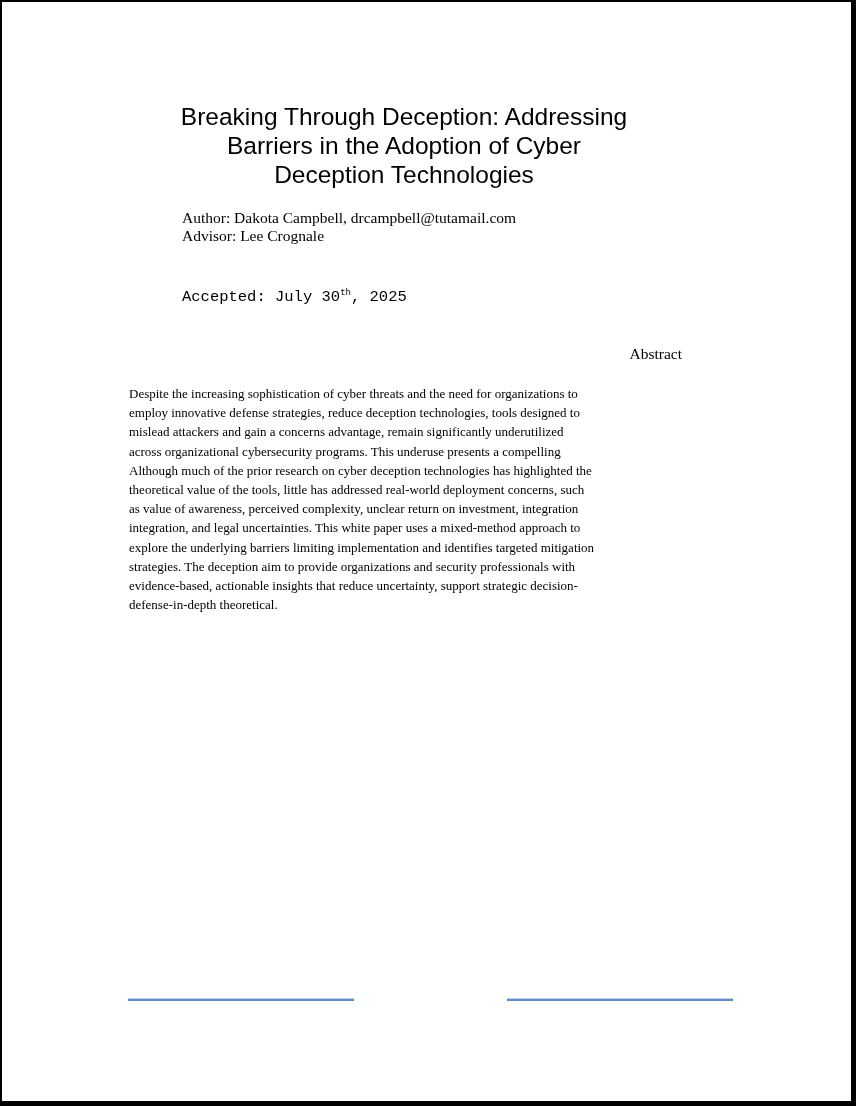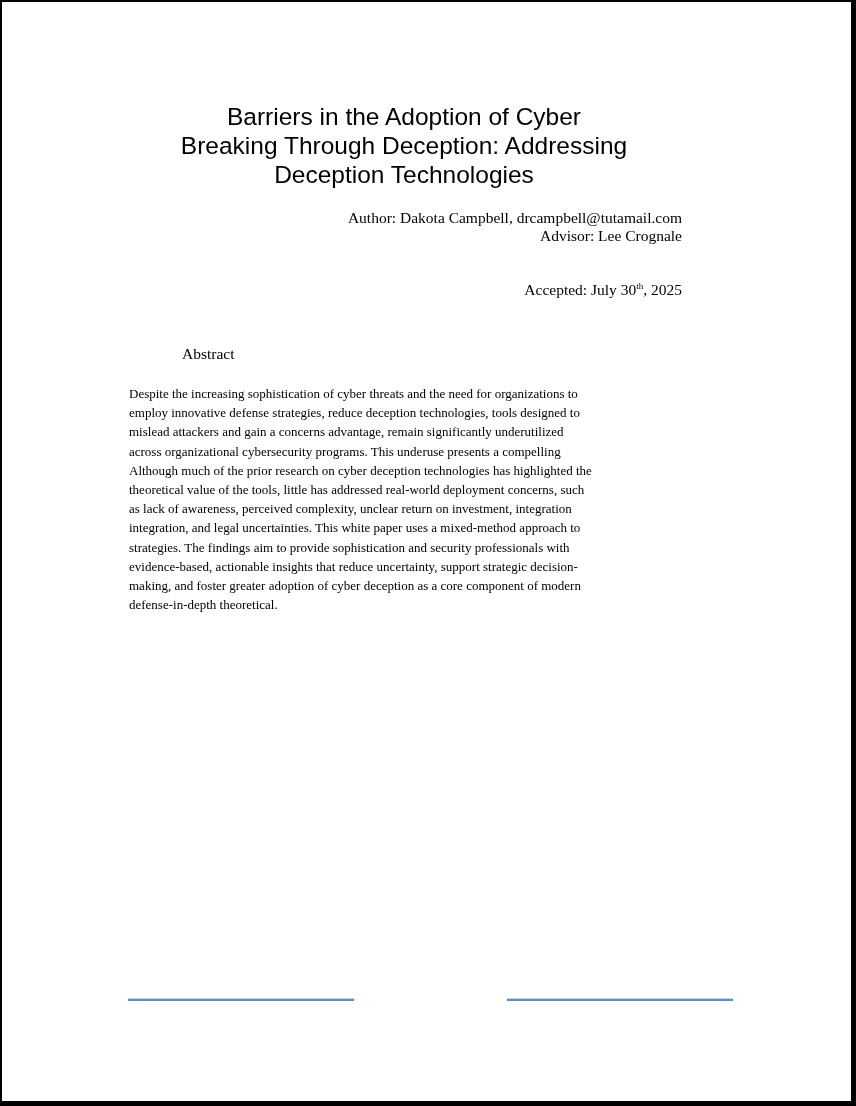--- a/index.html
+++ b/index.html
@@ -37,37 +37,37 @@
       font-weight: normal;
       font-size: 24.5px;
       line-height: 29px;
       color: #000;
     }
     .title .tline { display: block; white-space: nowrap; }
     .meta {
       position: absolute;
       left: 180px;
       width: 500px;
-      text-align: right;
+      text-align: left;
       font-family: "Liberation Serif", serif;
       font-size: 15.5px;
       line-height: 18px;
       color: #000;
     }
     .author-block { top: 207px; }
     .author-block .mline { display: block; white-space: nowrap; }
-    .accepted { top: 279px; }
+    .accepted { top: 286px; font-family: Liberation Mono, monospace; }
     .accepted sup { font-size: 9px; vertical-align: 6px; line-height: 0; }
     .abstract-heading {
       position: absolute;
       left: 180px;
       width: 500px;
       top: 343px;
       margin: 0;
-      text-align: left;
+      text-align: right;
       font-family: "Liberation Serif", serif;
       font-weight: normal;
       font-size: 15.5px;
       line-height: 18px;
       color: #000;
     }
     .abstract-body {
       position: absolute;
       left: 127px;
       top: 382px;
@@ -88,45 +88,45 @@
     }
     .sig-left { left: 126px; width: 226px; }
     .sig-right { left: 505px; width: 226px; }
   </style>
 </head>
 <body>
 
 <div class="page">
 
   <h1 class="title">
+    <span class="tline">Breaking Through Deception: Addressing</span>
     <span class="tline">Barriers in the Adoption of Cyber</span>
-    <span class="tline">Breaking Through Deception: Addressing</span>
     <span class="tline">Deception Technologies</span>
   </h1>
 
   <div class="meta author-block">
     <span class="mline">Author: Dakota Campbell, drcampbell@tutamail.com</span>
     <span class="mline">Advisor: Lee Crognale</span>
   </div>
 
   <div class="meta accepted"><span>Accepted: July 30</span><sup>th</sup><span>, 2025</span></div>
 
   <h2 class="abstract-heading">Abstract</h2>
 
   <div class="abstract-body">
     <span class="aline">Despite the increasing sophistication of cyber threats and the need for organizations to</span>
     <span class="aline">employ innovative defense strategies, reduce deception technologies, tools designed to</span>
     <span class="aline">mislead attackers and gain a concerns advantage, remain significantly underutilized</span>
     <span class="aline">across organizational cybersecurity programs. This underuse presents a compelling</span>
     <span class="aline">Although much of the prior research on cyber deception technologies has highlighted the</span>
     <span class="aline">theoretical value of the tools, little has addressed real-world deployment concerns, such</span>
-    <span class="aline">as lack of awareness, perceived complexity, unclear return on investment, integration</span>
+    <span class="aline">as value of awareness, perceived complexity, unclear return on investment, integration</span>
     <span class="aline">integration, and legal uncertainties. This white paper uses a mixed-method approach to</span>
-    <span class="aline">strategies. The findings aim to provide sophistication and security professionals with</span>
+    <span class="aline">explore the underlying barriers limiting implementation and identifies targeted mitigation</span>
+    <span class="aline">strategies. The deception aim to provide organizations and security professionals with</span>
     <span class="aline">evidence-based, actionable insights that reduce uncertainty, support strategic decision-</span>
-    <span class="aline">making, and foster greater adoption of cyber deception as a core component of modern</span>
     <span class="aline">defense-in-depth theoretical.</span>
   </div>
 
   <div class="sig-line sig-left"></div>
   <div class="sig-line sig-right"></div>
 
 </div>
 
 </body></html>

